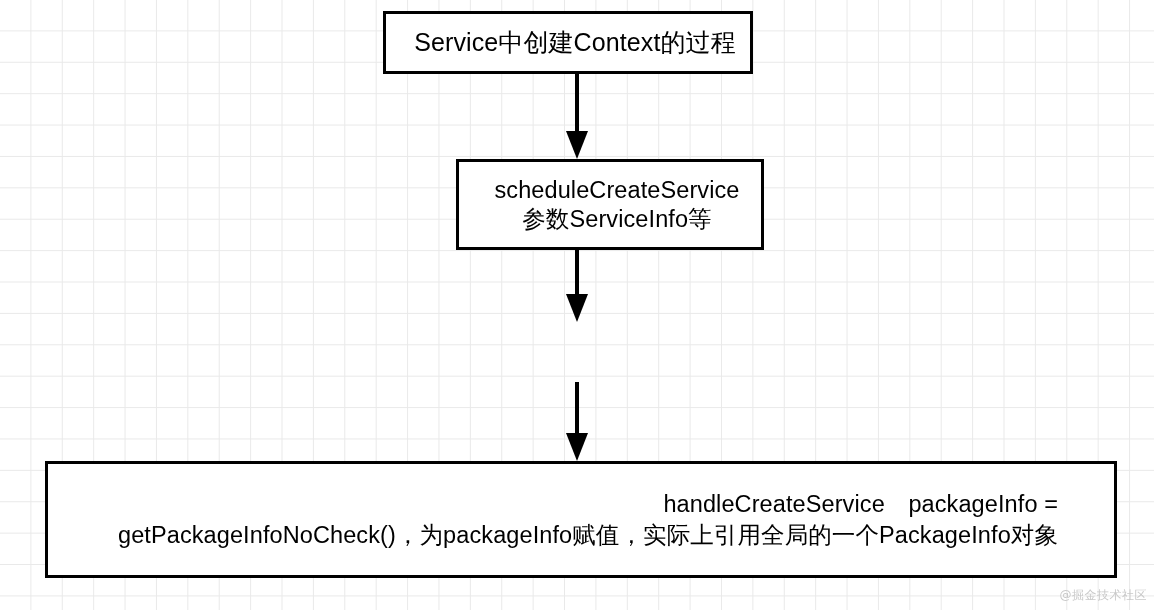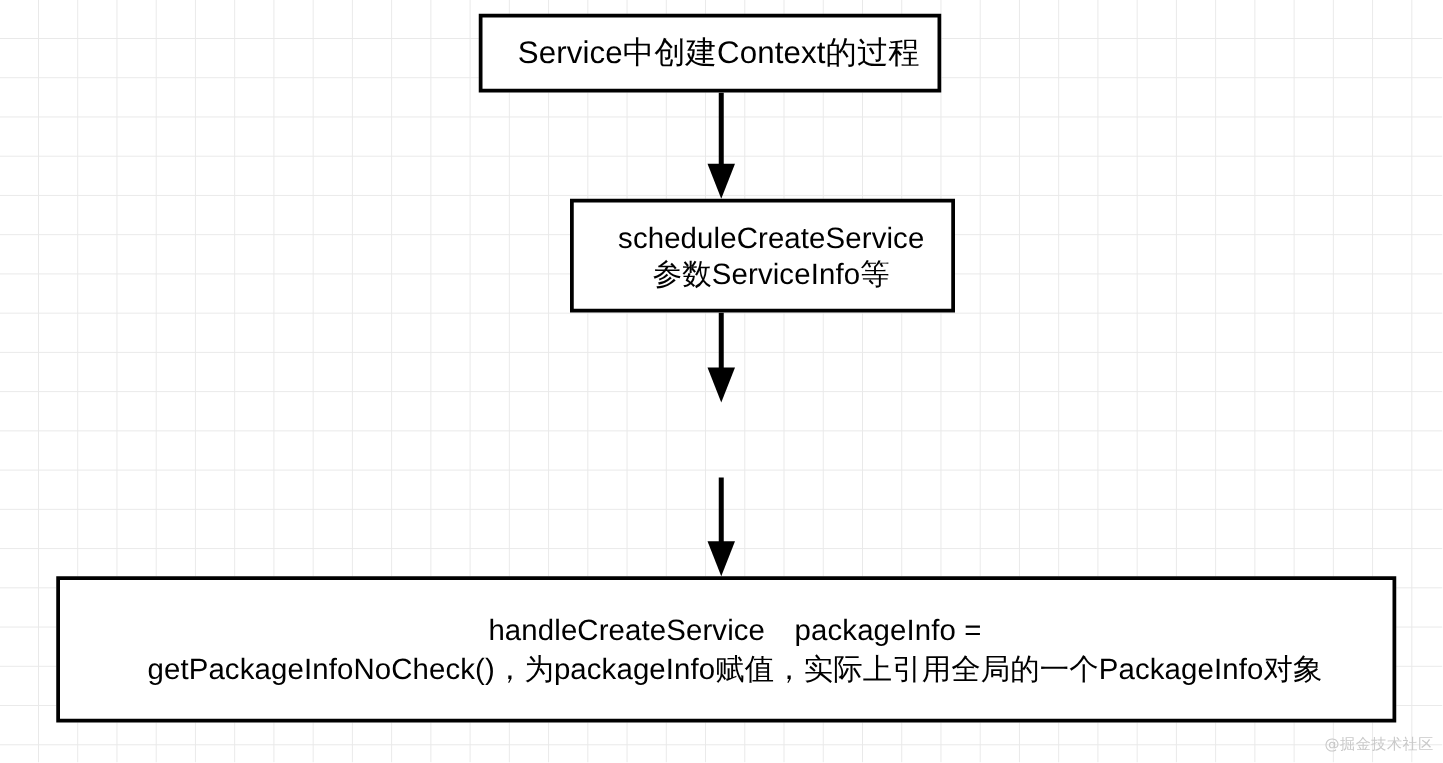--- a/index.html
+++ b/index.html
@@ -67,20 +67,21 @@
     font-size: 25px;
   }
 
   #node-handle {
     left: 45px;
     top: 461px;
     width: 1072px;
     height: 117px;
     font-size: 23.5px;
     line-height: 1.28;
+    text-align: right;
   }
 
   .arrow {
     position: absolute;
     left: 0;
     top: 0;
     overflow: visible;
   }
 
   .arrow line {

